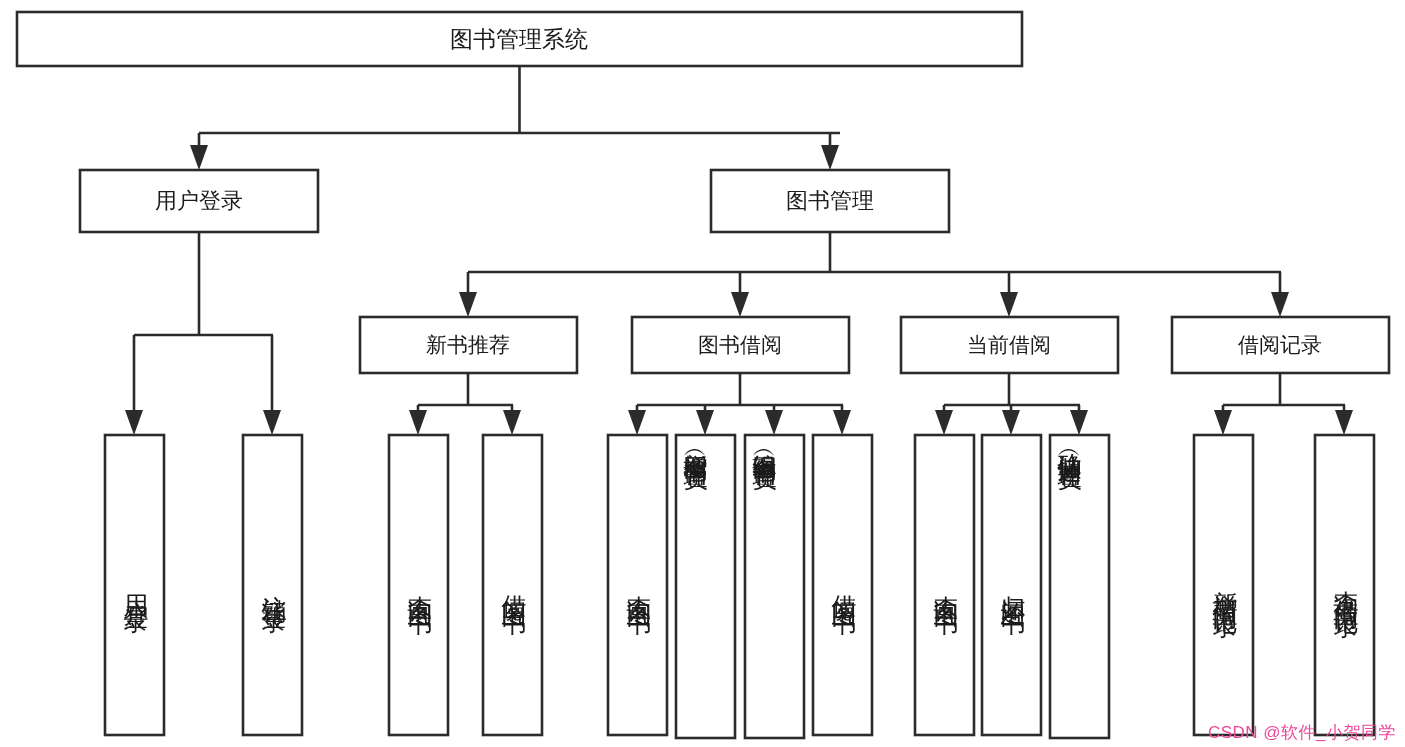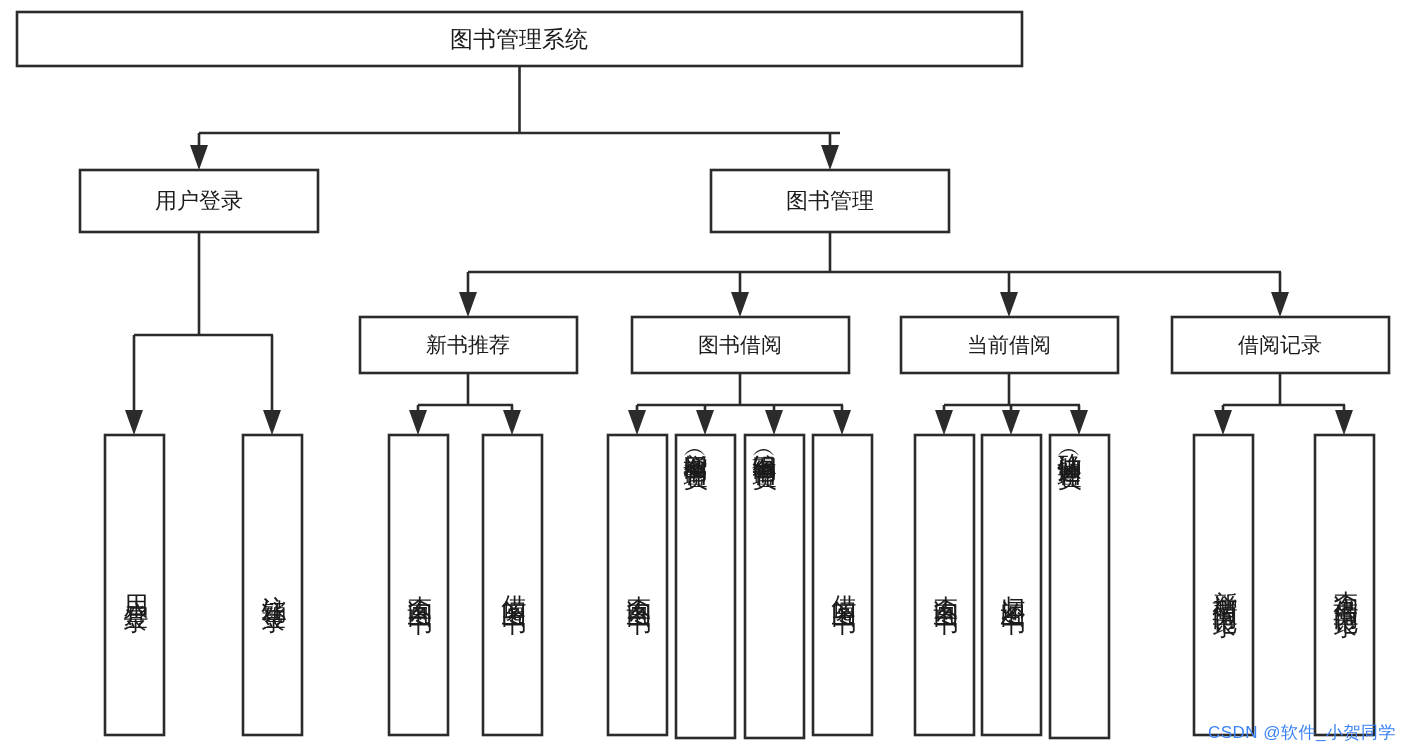--- a/index.html
+++ b/index.html
@@ -59,21 +59,21 @@
     text-orientation: upright;
     letter-spacing: 5px;
     text-anchor: middle;
   }
   .watermark {
     position: absolute;
     right: 9px;
     bottom: 3px;
     font-family: "Liberation Sans", "DejaVu Sans", sans-serif;
     font-size: 17px;
-    color: #3b82f6;
+    color: #ec4899;
     white-space: nowrap;
     letter-spacing: 0.5px;
   }
 </style>
 </head>
 <body>
 
 <div id="diagram-root">
 
   <svg class="diagram" viewBox="0 0 1405 747">

